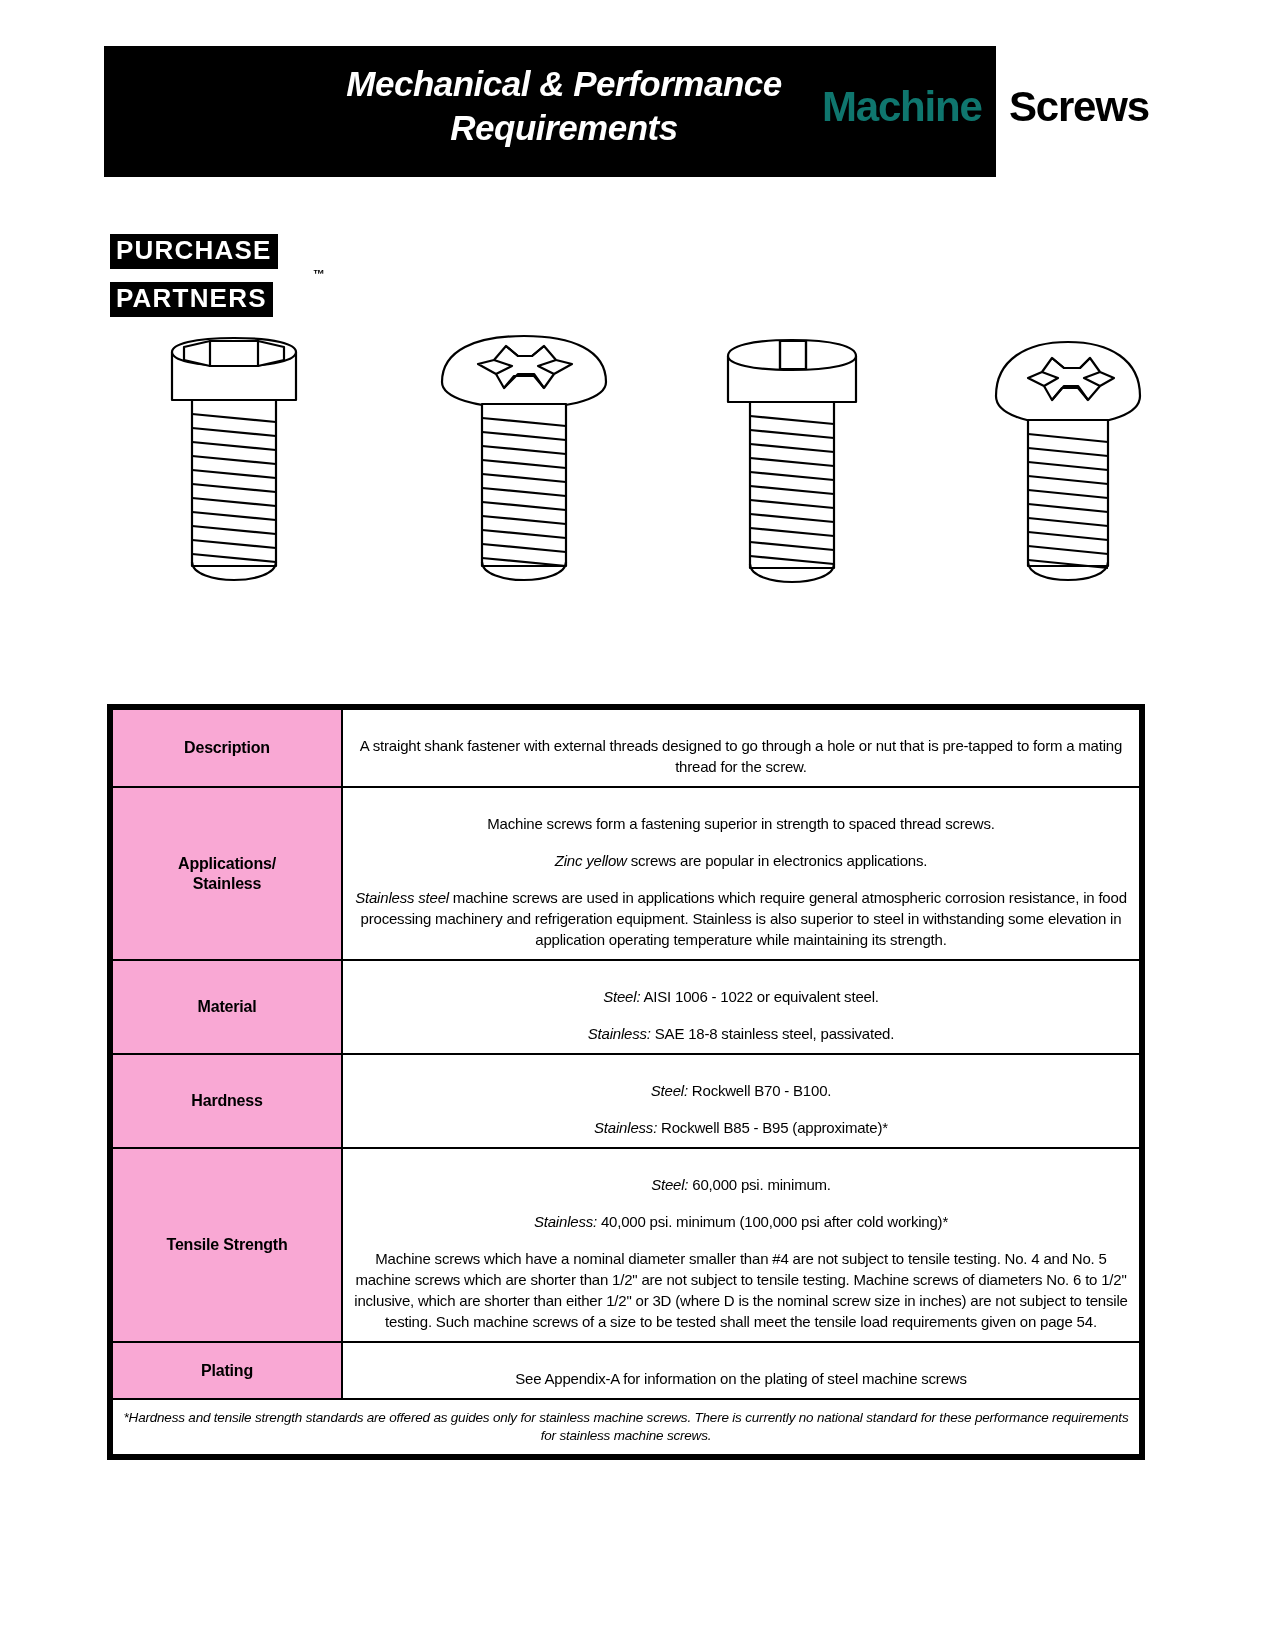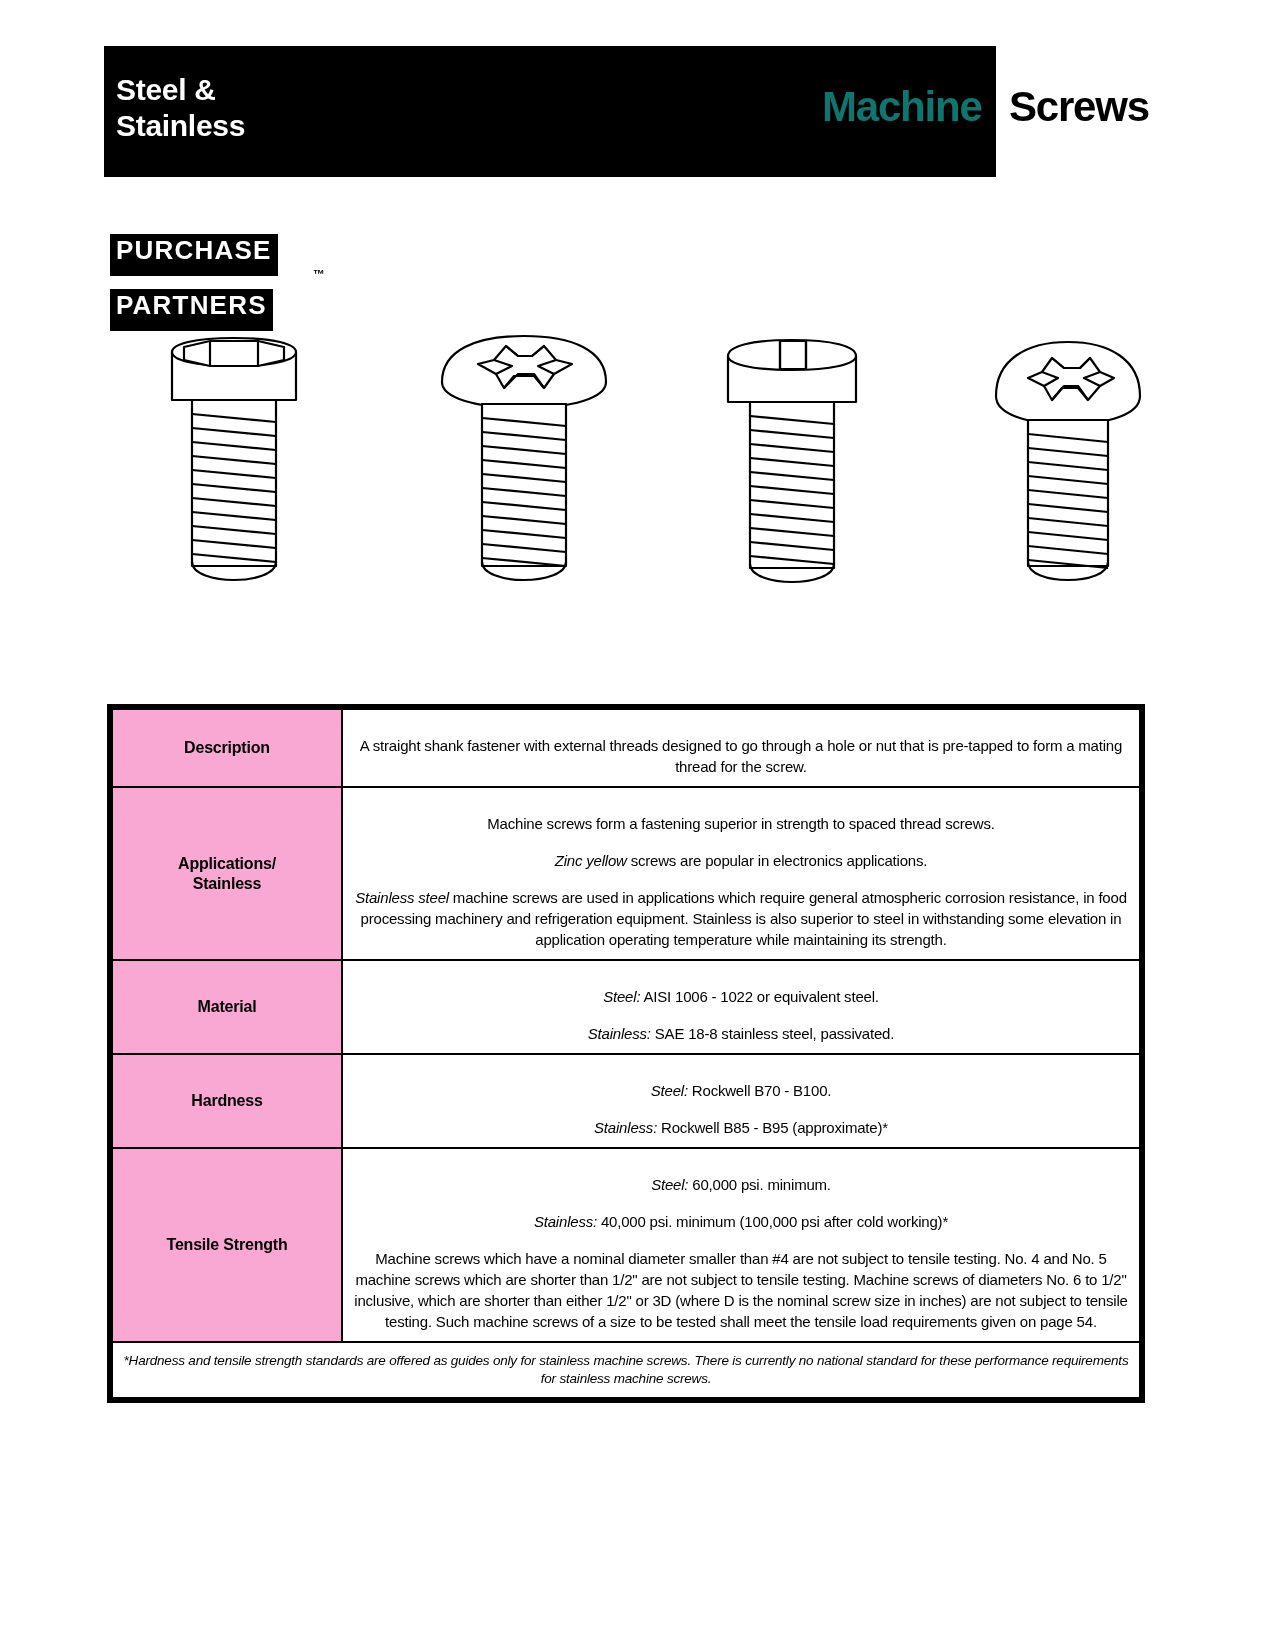--- a/index.html
+++ b/index.html
@@ -86,21 +86,21 @@
     top: 234px;
     width: 240px;
   }
   .logo-row {
     background: #000000;
     color: #ffffff;
     font-weight: bold;
     font-size: 26px;
     line-height: 29px;
     letter-spacing: 1.2px;
-    padding: 2px 6px 11px 6px;
+    padding: 2px 6px 4px 6px;
     display: inline-block;
   }
   .logo-row2 {
     margin-top: 13px;
     position: relative;
   }
   .logo-tm {
     position: absolute;
     left: 203px;
     top: 33px;
@@ -171,23 +171,23 @@
     line-height: 18px;
     letter-spacing: -0.2px;
     padding: 7px 30px 9px 30px;
   }
 </style>
 </head>
 <body>
 
 <div class="header-wrap">
   <div class="header-bar"></div>
-  <div class="hdr-steel">
-    <span>Steel &amp;</span><br>
-    <span>Stainless</span>
+  <div class="hdr-mid">
+    <span>Mechanical &amp; Performance</span><br>
+    <span>Requirements</span>
   </div>
   <div class="hdr-machine">Machine</div>
   <div class="hdr-screws">Screws</div>
 </div>
 
 <div class="logo">
   <div class="logo-row">PURCHASE</div>
   <div class="logo-row logo-row2">PARTNERS</div>
   <div class="logo-tm">™</div>
 </div>
@@ -340,19 +340,25 @@
 
       <tr>
         <td class="label">Tensile Strength</td>
         <td class="content">
           <span class="ln"><i>Steel:</i><span> 60,000 psi. minimum.</span></span>
           <span class="ln"><i>Stainless:</i><span> 40,000 psi. minimum (100,000 psi after cold working)*</span></span>
           <span class="ln">Machine screws which have a nominal diameter smaller than #4 are not subject to tensile testing.  No. 4 and No. 5 machine screws which are shorter than 1/2" are not subject to tensile testing.  Machine screws of diameters No. 6 to 1/2" inclusive, which are shorter than either 1/2" or 3D (where D is the nominal screw size in inches) are not subject to tensile testing.  Such machine screws of a size to be tested shall meet the tensile load requirements given on page 54.</span>
         </td>
       </tr>
 
+      <tr>
+        <td class="label">Plating</td>
+        <td class="content">
+          <span class="ln">See Appendix-A for information on the plating of steel machine screws</span>
+        </td>
+      </tr>
 
       <tr class="footnote-row">
         <td colspan="2">*Hardness and tensile strength standards are offered as guides only for stainless machine screws.  There is currently no national standard for these performance requirements for stainless machine screws.</td>
       </tr>
     </tbody>
   </table>
 </div>
 
 </body></html>

